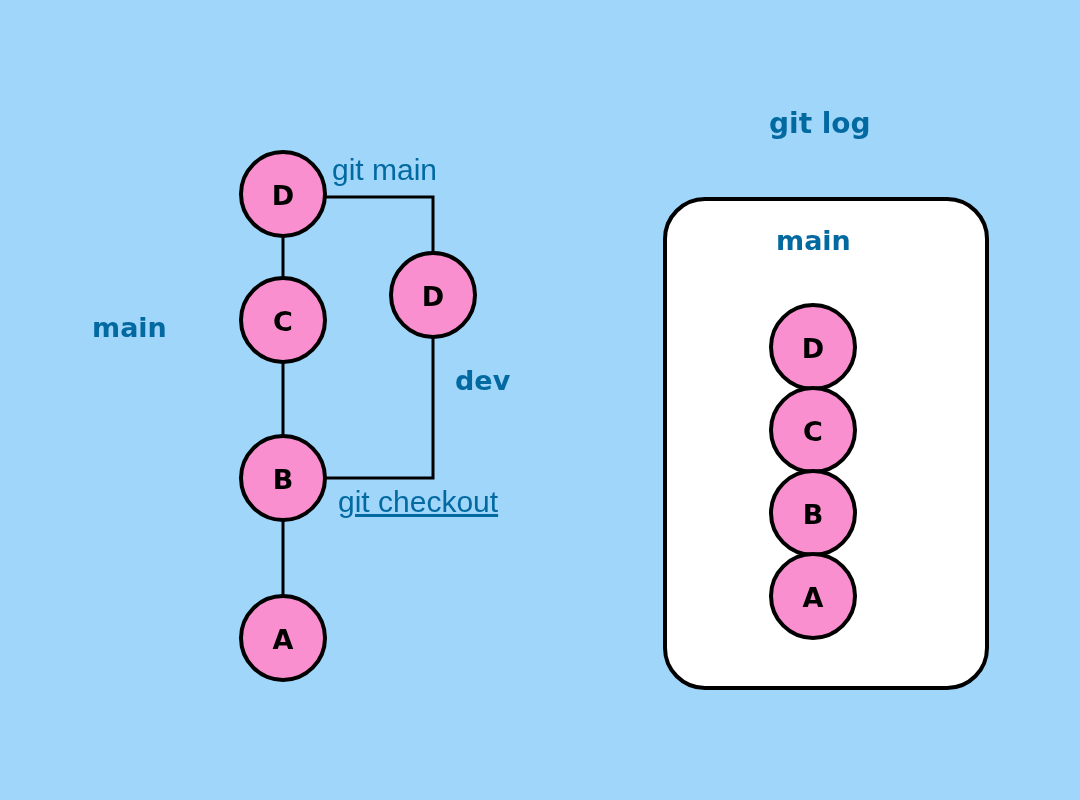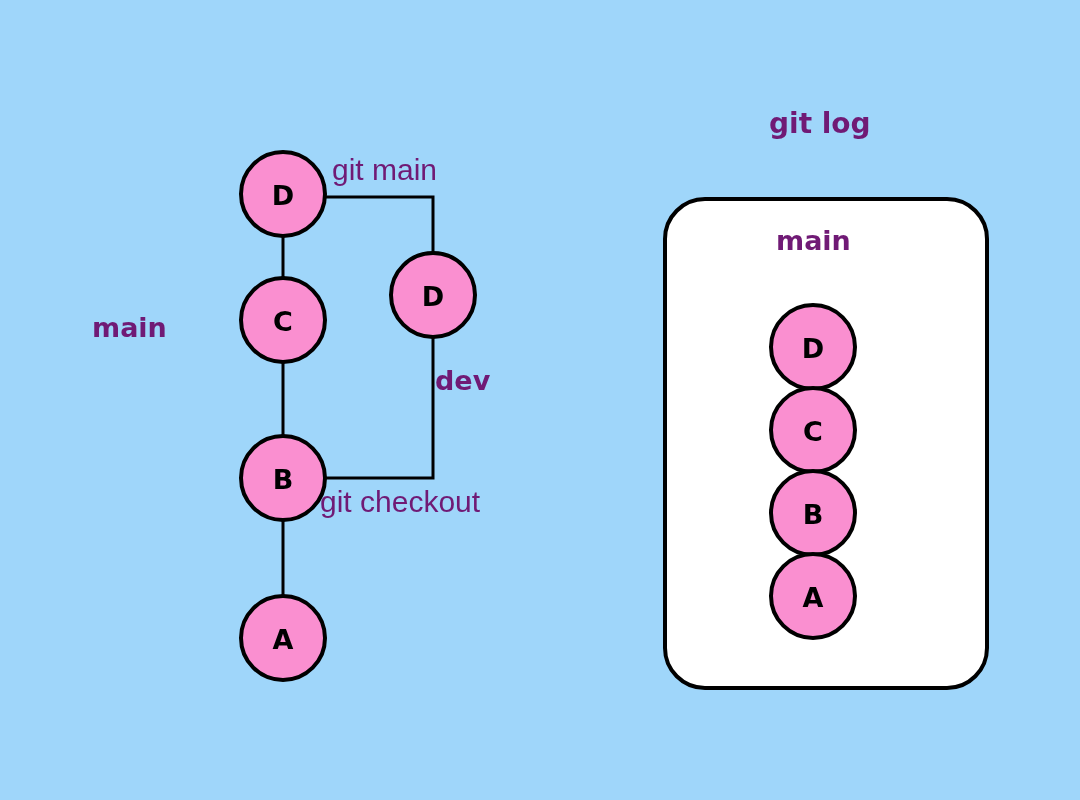--- a/index.html
+++ b/index.html
@@ -20,21 +20,21 @@
   }
   .svg-layer {
     position: absolute;
     top: 0;
     left: 0;
     width: 1080px;
     height: 800px;
   }
   .label {
     position: absolute;
-    color: #701a75;
+    color: #0369a1;
     white-space: nowrap;
     line-height: 1;
   }
   .label-bold {
     font-weight: bold;
   }
   .label-regular {
     font-weight: normal;
     font-family: "Liberation Sans", sans-serif;
   }
@@ -100,23 +100,23 @@
       </g>
       <g>
         <circle cx="813" cy="596" r="42" fill="#fa8fd0" stroke="#000" stroke-width="4"></circle>
         <text class="node-text" x="813" y="597" font-size="27">A</text>
       </g>
     </g>
   </svg>
 
   <div class="label label-bold" style="left:92px; top:314px; font-size:27px;">main</div>
 
-  <div class="label label-bold" style="left:435px; top:367px; font-size:27px;">dev</div>
+  <div class="label label-bold" style="left:455px; top:367px; font-size:27px;">dev</div>
 
   <div class="label label-regular" style="left:332px; top:155px; font-size:30px;">git main</div>
 
-  <div class="label label-regular" style="left:320px; top:487px; font-size:30px;">git checkout</div>
+  <div class="label label-regular" style="left:338px; top:487px; font-size:30px;text-decoration:underline;">git checkout</div>
 
   <div class="label label-bold" style="left:769px; top:110px; font-size:28px;">git log</div>
 
   <div class="label label-bold" style="left:776px; top:227px; font-size:27px;">main</div>
 
 </div>
 
 </body></html>

